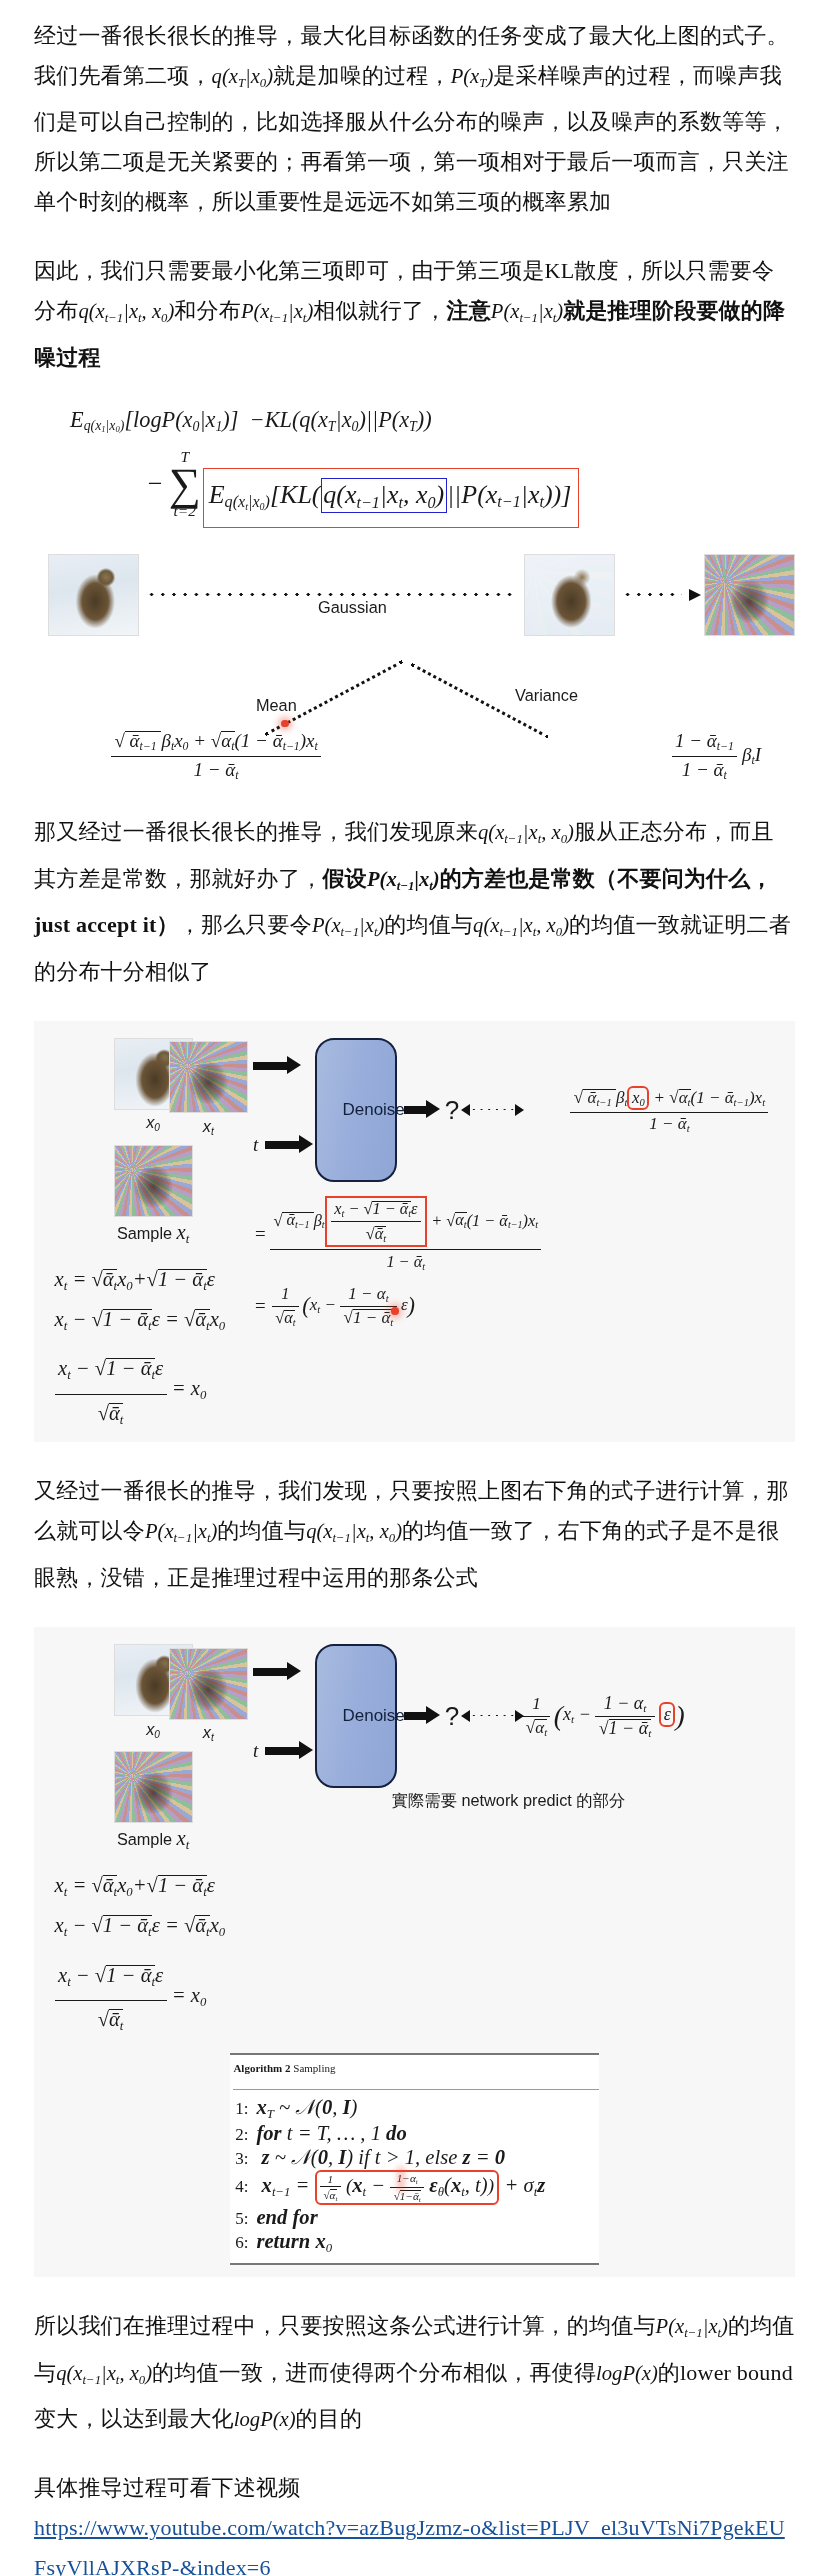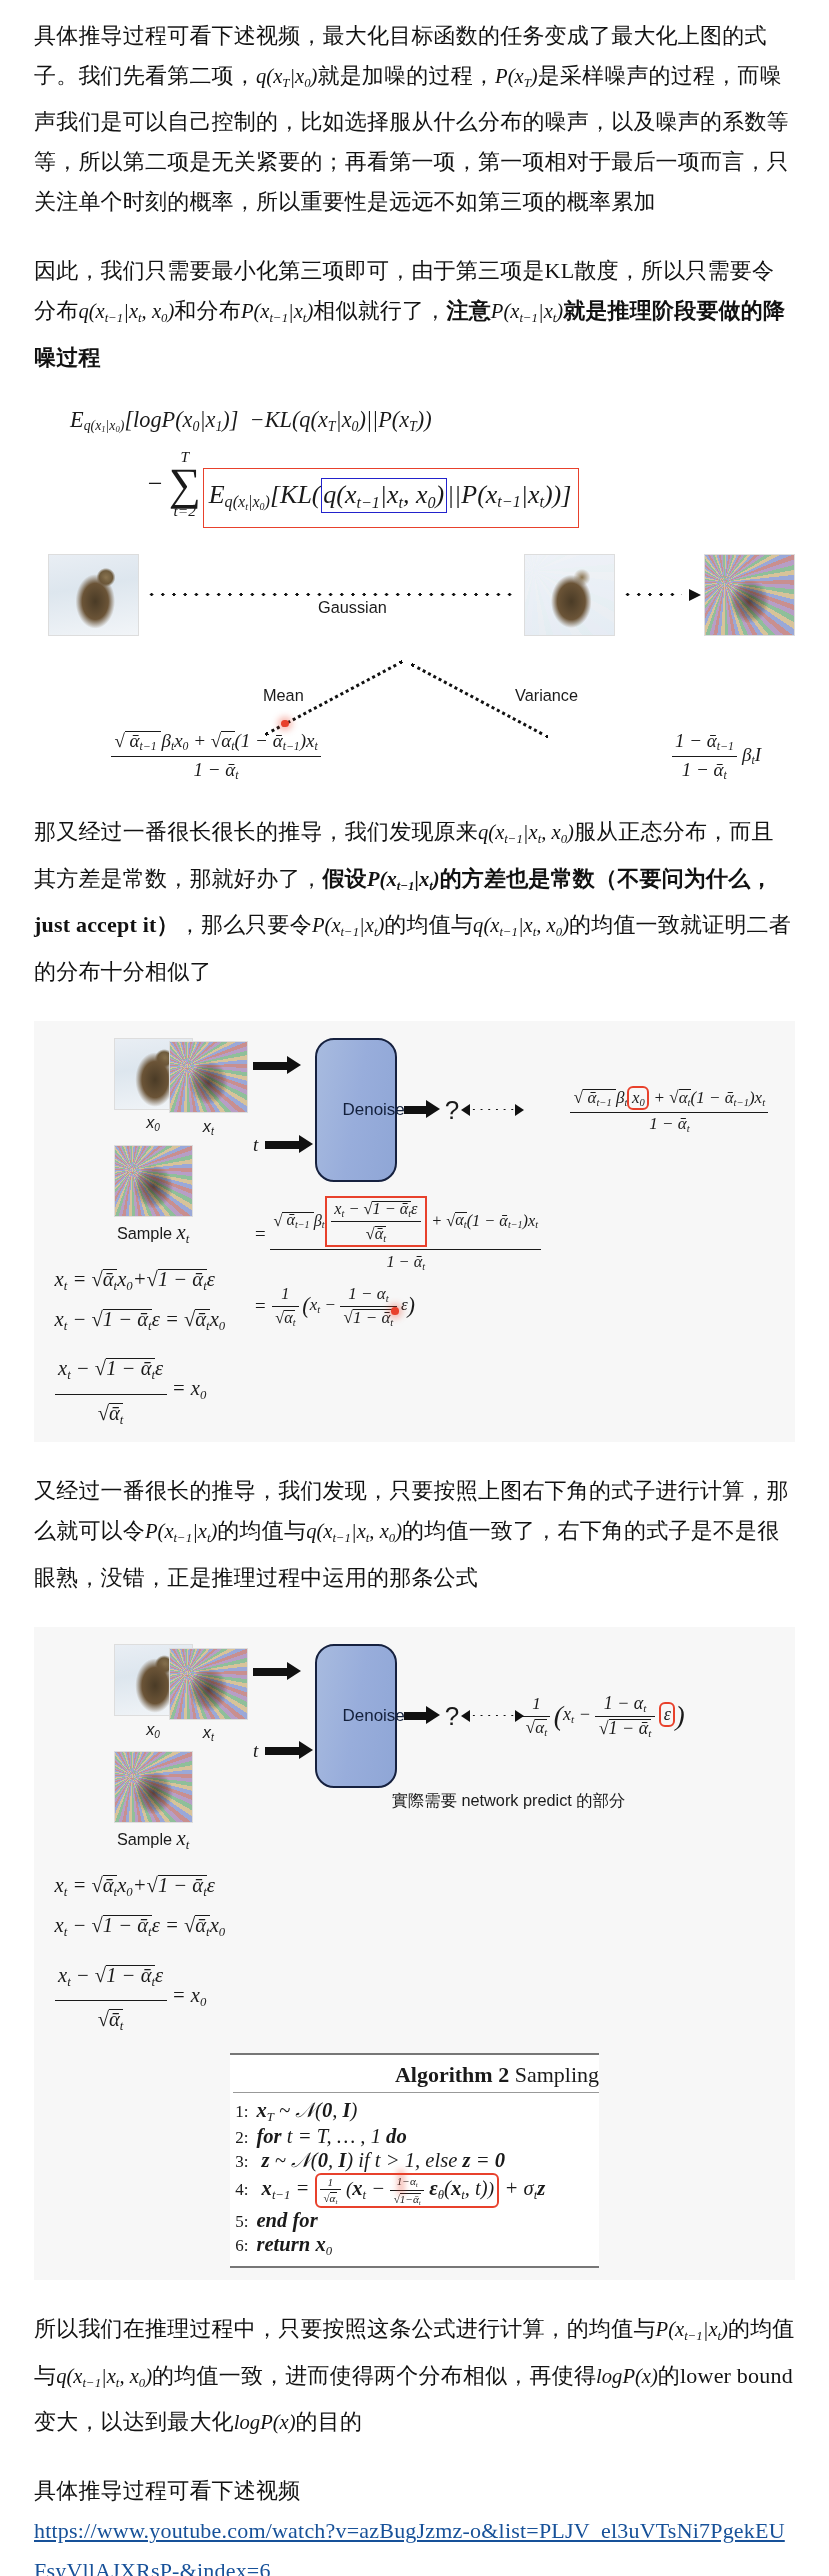--- a/index.html
+++ b/index.html
@@ -272,44 +272,43 @@
     background: #ffffff;
     border-top: 2.1px solid #777;
     border-bottom: 2.1px solid #777;
     padding: 5.2px 0 6.9px 0;
     font-family: "Liberation Serif", serif;
     font-size: 17px;
     width: 369px;
   }
   .algo h4 {
     margin: 1.7px 0 5.2px 3.4px;
-    font-size: 22px;
+    font-size: 11px;
     font-weight: normal;
     border-bottom: 1.7px solid #999;
-    padding-bottom: 4px;
-    text-align: right;
+    padding-bottom: 15px;
   }
   .algo h4 b { font-weight: bold; }
   .algo ol { list-style: none; margin: 0; padding: 0 0 0 5.2px; }
   .algo li { margin: 0.9px 0; white-space: nowrap; }
   .algo .ln { display: inline-block; width: 17px; }
 
   .cap-note {
     font-family: Liberation Sans, sans-serif;
     font-size: 16.3px;
     margin-top: 3.4px;
   }
 </style>
 </head>
 <body>
 
 <div class="page">
 
   <p class="para">
-    <span>具体推导过程可看下述视频，最大化目标函数的任务变成了最大化上图的式子。我们先看第二项，</span><span class="m">q(x<sub>T</sub>|x<sub>0</sub>)</span><span>就是加噪的过程，</span><span class="m">P(x<sub>T</sub>)</span><span>是采样噪声的过程，而噪声我们是可以自己控制的，比如选择服从什么分布的噪声，以及噪声的系数等等，所以第二项是无关紧要的；再看第一项，第一项相对于最后一项而言，只关注单个时刻的概率，所以重要性是远远不如第三项的概率累加</span>
+    <span>经过一番很长很长的推导，最大化目标函数的任务变成了最大化上图的式子。我们先看第二项，</span><span class="m">q(x<sub>T</sub>|x<sub>0</sub>)</span><span>就是加噪的过程，</span><span class="m">P(x<sub>T</sub>)</span><span>是采样噪声的过程，而噪声我们是可以自己控制的，比如选择服从什么分布的噪声，以及噪声的系数等等，所以第二项是无关紧要的；再看第一项，第一项相对于最后一项而言，只关注单个时刻的概率，所以重要性是远远不如第三项的概率累加</span>
   </p>
 
   <p class="para">
     <span>因此，我们只需要最小化第三项即可，由于第三项是KL散度，所以只需要令分布</span><span class="m">q(x<sub>t−1</sub>|x<sub>t</sub>, x<sub>0</sub>)</span><span>和分布</span><span class="m">P(x<sub>t−1</sub>|x<sub>t</sub>)</span><span>相似就行了，</span><span class="b">注意</span><span class="m">P(x<sub>t−1</sub>|x<sub>t</sub>)</span><span class="b">就是推理阶段要做的降噪过程</span>
   </p>
 
   <div class="figure fig1 plain">
 
     <div class="eq-row1 m">
       E<sub>q(x<sub>1</sub>|x<sub>0</sub>)</sub>[<span class="up" style="font-style:italic">logP</span>(x<sub>0</sub>|x<sub>1</sub>)] &nbsp;−<span style="font-style:italic">KL</span>(q(x<sub>T</sub>|x<sub>0</sub>)||P(x<sub>T</sub>))
@@ -336,21 +335,21 @@
       <div class="thumb noise-hi"></div>
     </div>
 
     <div style="position:relative;height:22.3px;">
       <span class="gauss-label" style="left:284px;top:-38px;">Gaussian</span>
     </div>
 
     <div style="position:relative;height:62px;margin-top:1.7px;">
       <div class="dotted-diag" style="left:369px;top:3.4px;width:155px;transform:rotate(152deg);"></div>
       <div class="dotted-diag" style="left:378px;top:3.4px;width:155px;transform:rotate(28deg);"></div>
-      <span class="gauss-label" style="left:222px;top:26px;margin-left:7px;">Mean</span>
+      <span class="gauss-label" style="left:222px;top:36px;">Mean</span>
       <span class="gauss-label" style="left:481px;top:26px;">Variance</span>
       <span class="reddot" style="left:247px;top:60px;"></span>
     </div>
 
     <div class="eq-mv">
       <span class="frac m" style="font-size:19px;">
         <span class="num">√<span class="bar">&nbsp;ᾱ<sub>t−1</sub>&nbsp;</span>β<sub>t</sub>x<sub>0</sub> + √<span class="bar">α<sub>t</sub></span>(1 − ᾱ<sub>t−1</sub>)x<sub>t</sub></span>
         <span class="den">1 − ᾱ<sub>t</sub></span>
       </span>
       <span class="m" style="font-size:19px;">

